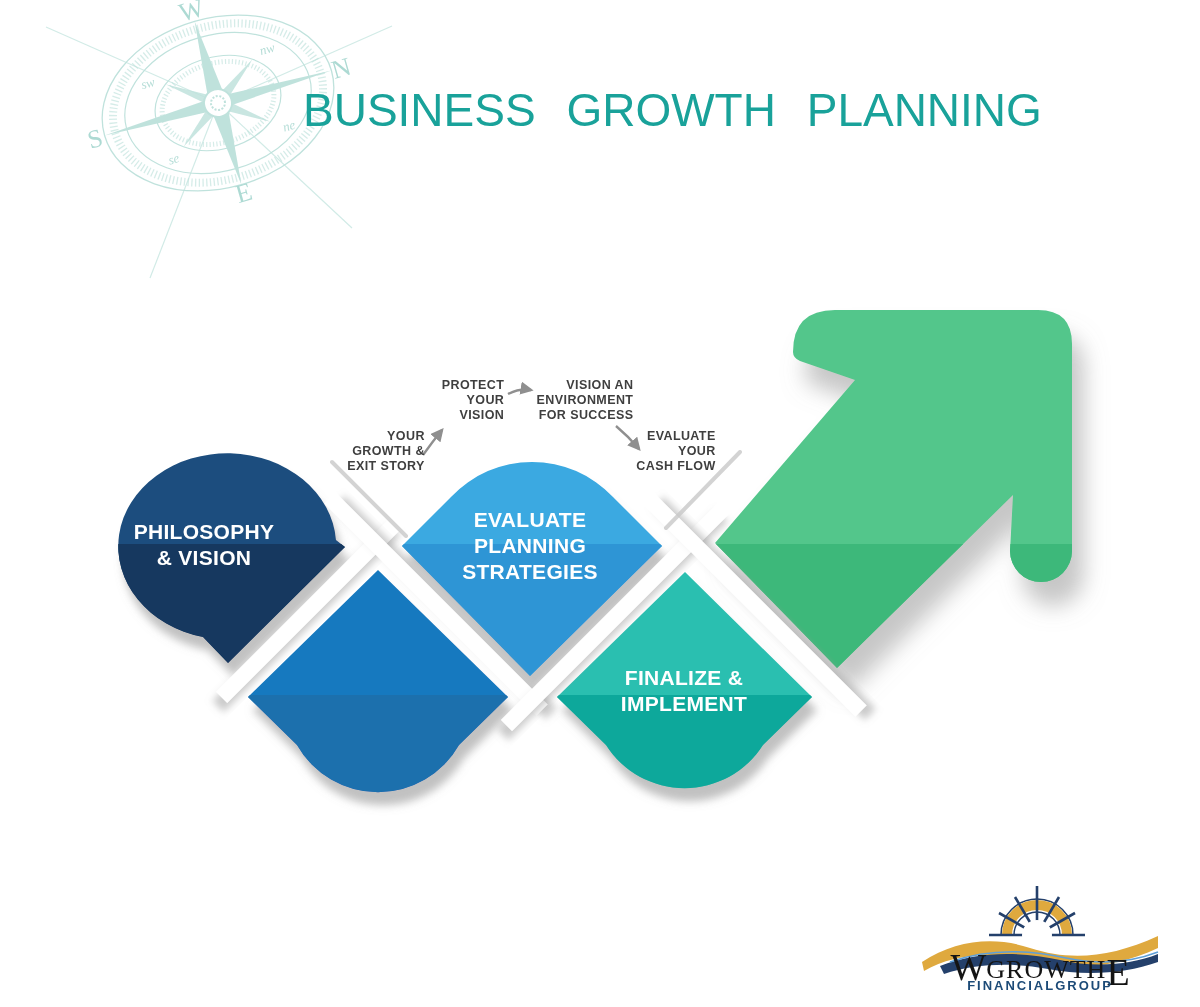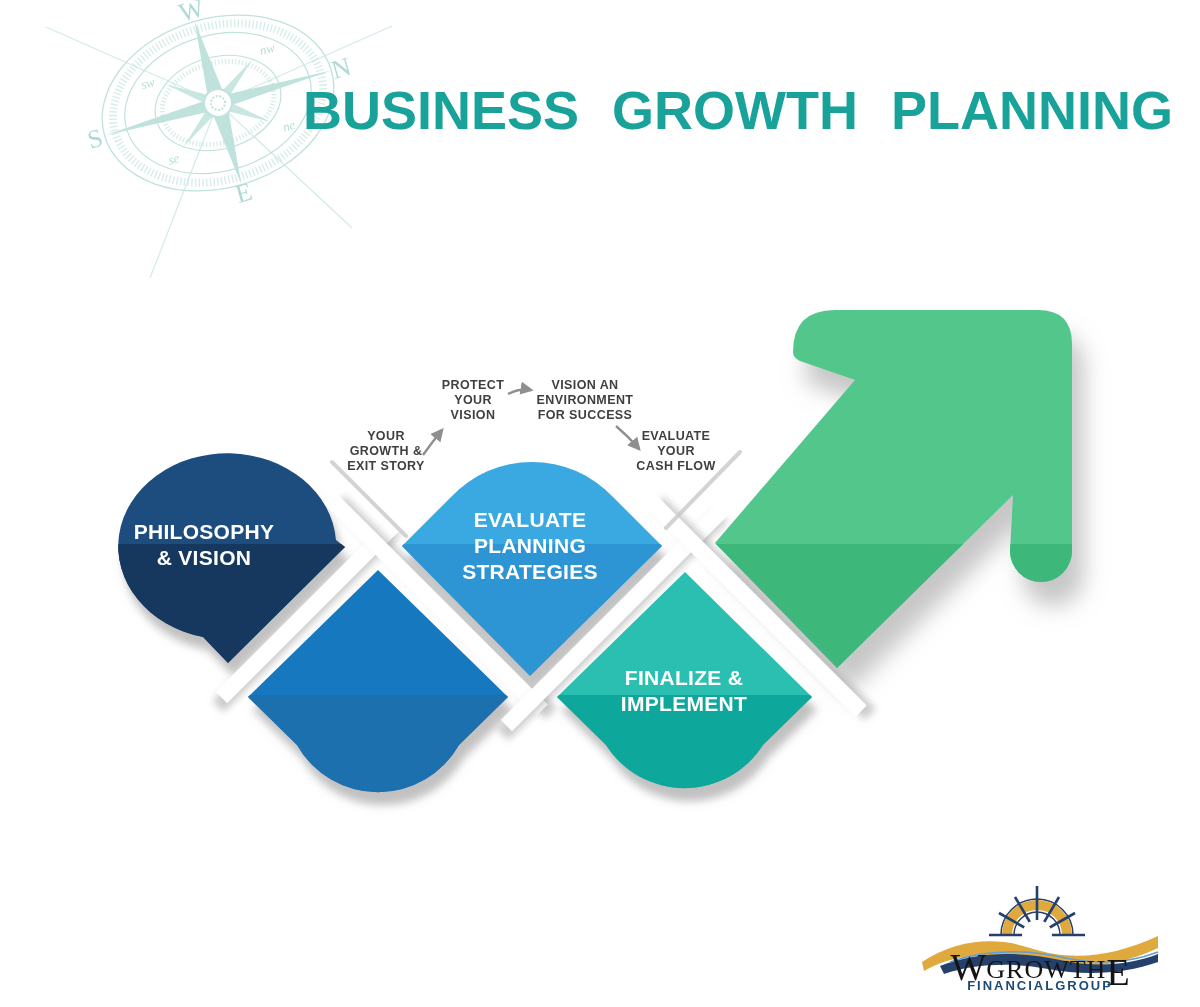--- a/index.html
+++ b/index.html
@@ -1,23 +1,23 @@
 <!DOCTYPE html>
 <html><head>
 <meta charset="utf-8">
 <style>
   html,body{margin:0;padding:0;background:#fff;}
   .canvas{position:relative;width:1200px;height:1007px;background:#ffffff;overflow:hidden;
           font-family:"Liberation Sans", sans-serif;}
   svg.layer{position:absolute;left:0;top:0;}
-  .page-title{position:absolute;left:303px;top:86px;font-size:54px;line-height:49px;
-          font-weight:bold;letter-spacing:0px;word-spacing:18px;white-space:nowrap;}
+  .page-title{position:absolute;left:303px;top:86px;font-size:46px;line-height:49px;
+          font-weight:normal;letter-spacing:0px;word-spacing:18px;white-space:nowrap;}
   .step-label{position:absolute;transform:translateX(-50%);text-align:center;color:#ffffff;
           font-weight:bold;font-size:21px;line-height:26px;letter-spacing:0.3px;white-space:nowrap;z-index:5;}
-  .note{position:absolute;transform:translateX(-50%);text-align:center;font-size:12.5px;line-height:15px;
+  .note{position:absolute;transform:translateX(-50%);text-align:right;font-size:12.5px;line-height:15px;
           font-weight:bold;letter-spacing:0.4px;white-space:nowrap;z-index:5;}
   .logo{position:absolute;left:920px;top:878px;width:240px;height:126px;z-index:6;}
   .logo svg{position:absolute;left:0;top:0;}
   .wordmark{position:absolute;left:0;right:0;top:70px;text-align:center;
           font-family:"Liberation Serif", serif;line-height:1;white-space:nowrap;}
   .wordmark .big{font-size:38px;}
   .wordmark .mid{font-size:26px;letter-spacing:1px;position:relative;top:-2px;}
   .wordmark .big-e{font-size:38px;position:relative;top:5px;}
   .division{position:absolute;left:0;right:0;top:100px;text-align:center;
           font-family:Liberation Sans, sans-serif;font-size:13px;font-weight:bold;letter-spacing:2px;}

